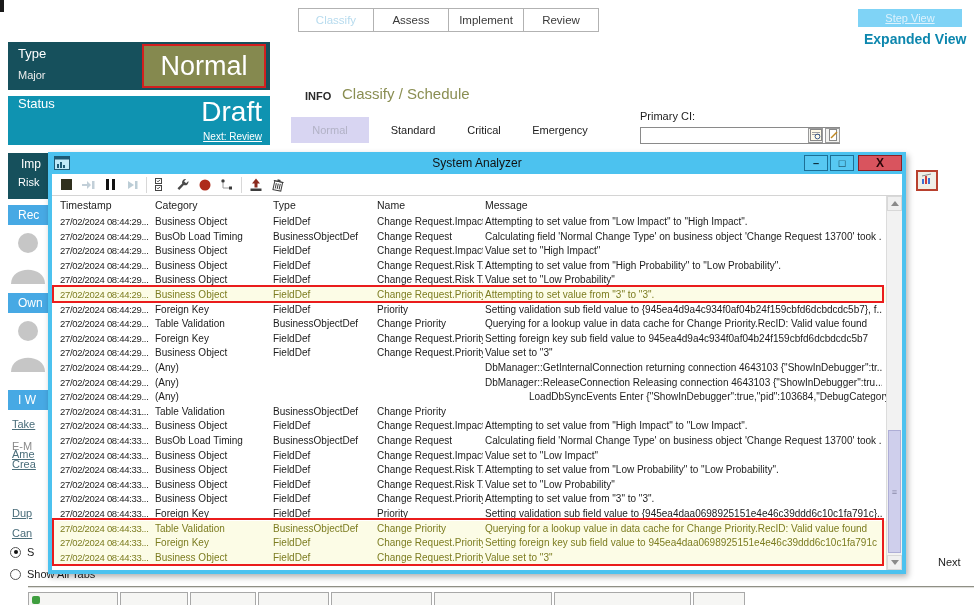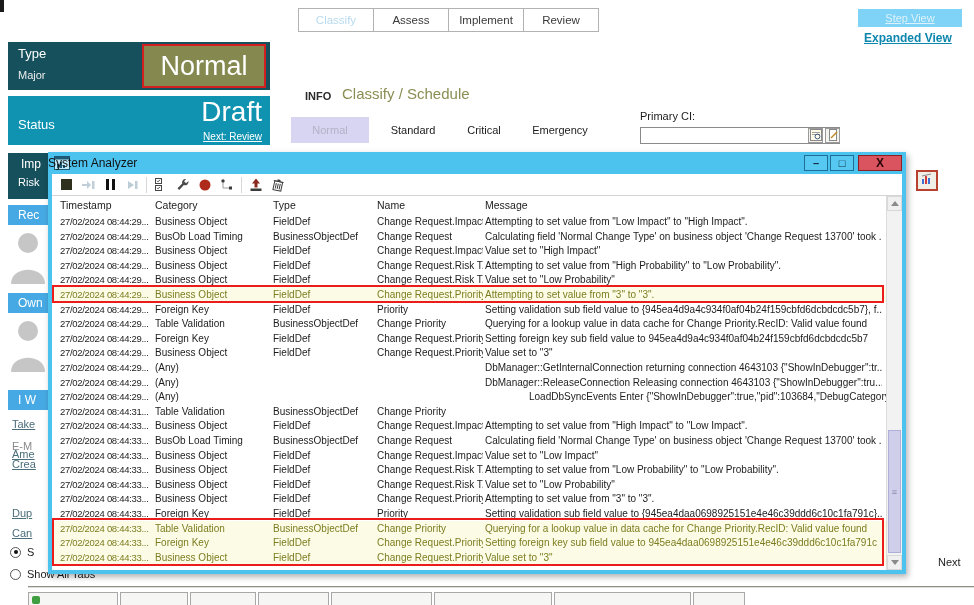--- a/index.html
+++ b/index.html
@@ -9,29 +9,29 @@
 .corner-mark{position:absolute;left:0;top:0;width:4px;height:12px;background:#1a1a1a}
 
 .title{position:absolute;left:84px;top:2px;font-size:28px;font-weight:bold;color:#2f9e1c}
 .phase-tabs{position:absolute;left:291px;top:8px;display:flex}
 .phase-tab{min-width:76px;height:24px;border:1px solid #b2b2b2;margin-left:-1px;background:#fff;
   display:flex;align-items:center;justify-content:center;font-size:11.5px;color:#3a3a3a}
 .phase-tab:first-child{margin-left:7px}
 .phase-tab.active{color:#b7dbee}
 .step-view{position:absolute;left:858px;top:9px;width:104px;height:18px;background:#7fd3f6;color:#ddf2fd;
   text-decoration:underline;font-size:11px;display:flex;align-items:center;justify-content:center}
-.expanded-view{position:absolute;left:864px;top:31px;font-size:12px;font-weight:bold;color:#0d87ae;text-decoration:underline}
+.expanded-view{position:absolute;left:864px;top:31px;font-size:14px;font-weight:bold;color:#0d87ae;}
 
 .type-box{position:absolute;left:8px;top:42px;width:262px;height:48px;background:#16505c}
 .tb-label{position:absolute;left:10px;top:4px;font-size:13px;color:#fff}
 .tb-sub{position:absolute;left:10px;top:27px;font-size:11px;color:#ececec}
 .normal-chip{position:absolute;left:134px;top:2px;width:124px;height:44px;background:#85894f;
   border:2px solid #d21f1f;color:#fff;font-size:27px;display:flex;align-items:center;justify-content:center}
 .status-box{position:absolute;left:8px;top:96px;width:262px;height:49px;background:#0f93b1;color:#fff}
-.sbx-label{position:absolute;left:10px;top:21px;font-size:13px}
+.sbx-label{position:absolute;left:10px;top:0;font-size:13px}
 .sbx-value{position:absolute;right:8px;top:0;font-size:28px}
 .sbx-next{position:absolute;right:8px;bottom:3px;font-size:10px;text-decoration:underline;color:#fff}
 
 .info-label{position:absolute;left:305px;top:90px;font-size:11px;font-weight:bold;color:#2b2b2b}
 .section-title{position:absolute;left:342px;top:85px;font-size:15px;color:#8a8e52}
 .ct-btn{position:absolute;height:26px;display:flex;align-items:center;justify-content:center;font-size:11px;color:#1c1c1c}
 .ct-btn.sel{background:#d8d5f2;color:#b2b2c6}
 .pci-label{position:absolute;left:640px;top:110px;font-size:11px}
 .pci-input{position:absolute;left:640px;top:127px;width:200px;height:17px;border:1px solid #8a8a8a;background:#fff;font-size:10px;padding:0 2px}
 .pci-btn{position:absolute;top:128px;width:15px;height:15px;border:1px solid #9a9a9a;background:#f2f2ef;
@@ -48,21 +48,21 @@
 .avatar{position:absolute;left:10px;width:36px;height:56px}
 .side-link{position:absolute;left:12px;font-size:11px;color:#4a6d7a;text-decoration:underline;white-space:nowrap}
 .side-link.plain{text-decoration:none;color:#8a8a8a}
 .radio-row{position:absolute;left:10px;display:flex;align-items:center;gap:6px;font-size:11px;white-space:nowrap}
 .radio{width:11px;height:11px;border-radius:50%;border:1px solid #555;background:#fff;position:relative;flex:0 0 auto}
 .radio.sel::after{content:"";position:absolute;left:2.5px;top:2.5px;width:4px;height:4px;border-radius:50%;background:#111}
 
 .window{position:absolute;left:48px;top:152px;width:858px;height:422px;background:#4cc2ef;box-shadow:2px 3px 6px rgba(0,0,0,.3)}
 .win-titlebar{position:absolute;left:0;top:0;right:0;height:22px}
 .win-icon{position:absolute;left:6px;top:4px;width:16px;height:14px}
-.win-title{position:absolute;left:0;right:0;top:4px;text-align:left;font-size:12px;color:#111}
+.win-title{position:absolute;left:0;right:0;top:4px;text-align:center;font-size:12px;color:#111}
 .win-btn{position:absolute;top:3px;width:24px;height:16px;border:1px solid #1d6f96;background:#57c8f2;color:#0b2a38;
   font-size:11px;font-weight:bold;display:flex;align-items:center;justify-content:center;line-height:1}
 .win-min{right:78px}.win-max{right:52px}
 .win-close{right:4px;width:44px;background:#d9545e;border:1px solid #8c1f24;color:#2a0508;font-size:12px}
 .win-client{position:absolute;left:4px;top:22px;right:4px;bottom:4px;background:#fff}
 
 .win-toolbar{position:absolute;left:0;top:0;right:0;height:22px;border-bottom:1px solid #d4d4d4;background:#fff;
   display:flex;align-items:center;gap:6px;padding-left:6px}
 .tbi{width:16px;height:16px;display:flex;align-items:center;justify-content:center;flex:0 0 auto}
 .tb-sep{width:1px;height:16px;background:#d8d8d8;flex:0 0 auto}

